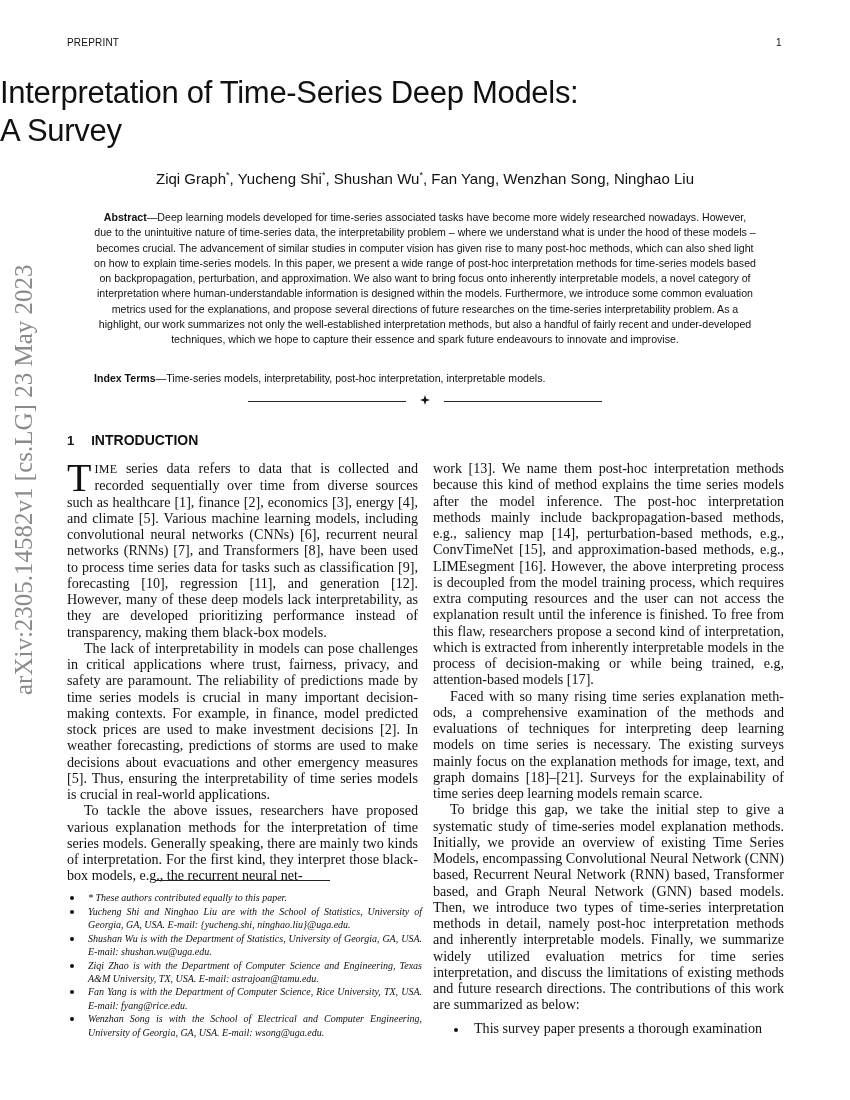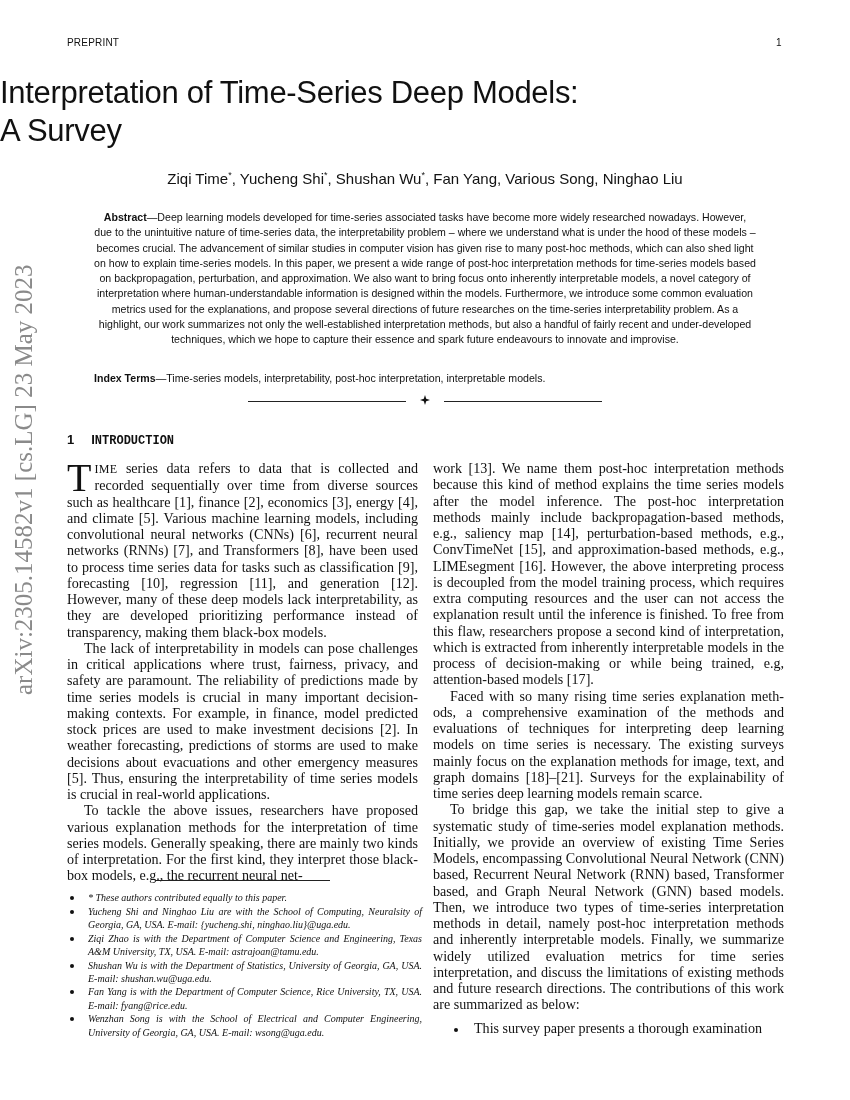--- a/index.html
+++ b/index.html
@@ -15,21 +15,21 @@
   #abstract b { font-weight:bold; }
   #index-terms { position:absolute; top:372px; left:94px; width:662px; font-size:10.6px; }
   #divider { position:absolute; top:394px; left:248px; width:354px; height:14px; }
   #divider .line { position:absolute; top:7px; height:1px; background:#222; width:158px; }
   #divider .l1 { left:0; } #divider .l2 { left:196px; }
   #divider .diamond { position:absolute; left:172px; top:1px; width:10px; height:10px; }
   #arxiv-stamp { position:absolute; left:6px; top:1000px; width:700px; transform-origin:0 0; transform:rotate(-90deg); font-size:25px; color:#8a8a8a; font-family:"Liberation Serif","DejaVu Serif",serif; white-space:nowrap; }
   #arxiv-stamp { left:10px; top:695px; }
   #section-head { position:absolute; top:432px; left:67px; font-size:13px; font-weight:bold; }
   #section-head .num { margin-right:17px; }
-  #section-head .sc { font-size:12px;font-family:Liberation Mono, monospace; }
+  #section-head .sc { font-size:14px; }
   .col { position:absolute; font-family:"Liberation Serif","DejaVu Serif",serif; font-size:14.1px; line-height:16.25px; text-align:justify; hyphens:manual; }
   #col-left { left:67px; top:460px; width:351px; }
   #col-right { left:433px; top:460px; width:351px; }
   .col p { margin:0; }
   .col p.indent { text-indent:17px; }
   .dropcap { float:left; font-size:40px; line-height:30px; margin:3px 3px 0 0; font-family:"Liberation Serif","DejaVu Serif",serif; }
   .smallcaps { font-size:12px; letter-spacing:0.3px; }
   #fn-rule { position:absolute; top:880px; left:155px; width:175px; height:1px; background:#222; }
   #footnotes { position:absolute; top:891px; left:67px; width:355px; font-family:"Liberation Serif","DejaVu Serif",serif; font-style:italic; font-size:10px; line-height:13.2px; margin:0; padding:0; list-style:none; }
   #footnotes li { position:relative; padding-left:21px; margin:0 0 0.5px 0; text-align:justify; }
@@ -43,25 +43,25 @@
 
 <div class="runhead sans" id="rh-left">PREPRINT</div>
 <div class="runhead sans" id="rh-right">1</div>
 
 <h1 id="title" class="sans">
   <span>Interpretation of Time-Series Deep Models:</span><br>
   <span>A Survey</span>
 </h1>
 
 <div id="authors" class="sans">
-  <span>Ziqi Time</span><sup>*</sup>,
+  <span>Ziqi Graph</span><sup>*</sup>,
   <span>Yucheng Shi</span><sup>*</sup>,
   <span>Shushan Wu</span><sup>*</sup>,
   <span>Fan Yang</span>,
-  <span>Various Song</span>,
+  <span>Wenzhan Song</span>,
   <span>Ninghao Liu</span>
 </div>
 
 <div id="abstract" class="sans"><b>Abstract</b><span>—Deep learning models developed for time-series associated tasks have become more widely researched nowadays. However, due to the unintuitive nature of time-series data, the interpretability problem – where we understand what is under the hood of these models – becomes crucial. The advancement of similar studies in computer vision has given rise to many post-hoc methods, which can also shed light on how to explain time-series models. In this paper, we present a wide range of post-hoc interpretation methods for time-series models based on backpropagation, perturbation, and approximation. We also want to bring focus onto inherently interpretable models, a novel category of interpretation where human-understandable information is designed within the models. Furthermore, we introduce some common evaluation metrics used for the explanations, and propose several directions of future researches on the time-series interpretability problem. As a highlight, our work summarizes not only the well-established interpretation methods, but also a handful of fairly recent and under-developed techniques, which we hope to capture their essence and spark future endeavours to innovate and improvise.</span></div>
 
 <div id="index-terms" class="sans"><b>Index Terms</b><span>—Time-series models, interpretability, post-hoc interpretation, interpretable models.</span></div>
 
 <div id="divider">
   <div class="line l1"></div>
   <svg class="diamond" viewBox="0 0 10 10">
@@ -78,23 +78,23 @@
 
 <div id="col-left" class="col">
   <p><span class="dropcap">T</span><span class="smallcaps">IME</span><span> series data refers to data that is collected and recorded sequentially over time from diverse sources such as healthcare [1], finance [2], economics [3], energy [4], and climate [5]. Various machine learning models, including convolutional neural networks (CNNs) [6], recurrent neural networks (RNNs) [7], and Transformers [8], have been used to process time series data for tasks such as classifica­tion [9], forecasting [10], regression [11], and generation [12]. However, many of these deep models lack interpretability, as they are developed prioritizing performance instead of transparency, making them black-box models.</span></p>
   <p class="indent">The lack of interpretability in models can pose challenges in critical applications where trust, fairness, privacy, and safety are paramount. The reliability of predictions made by time series models is crucial in many important decision-making contexts. For example, in finance, model predicted stock prices are used to make investment decisions [2]. In weather forecasting, predictions of storms are used to make decisions about evacuations and other emergency measures [5]. Thus, ensuring the interpretability of time series models is crucial in real-world applications.</p>
   <p class="indent">To tackle the above issues, researchers have proposed various explanation methods for the interpretation of time series models. Generally speaking, there are mainly two kinds of interpretation. For the first kind, they interpret those black-box models, e.g., the recurrent neural net-</p>
 </div>
 
 <div id="fn-rule"></div>
 <ul id="footnotes">
   <li>* These authors contributed equally to this paper.</li>
-  <li>Yucheng Shi and Ninghao Liu are with the School of Computing, Neural­sity of Georgia, GA, USA. E-mail: {yucheng.shi, ninghao.liu}@uga.edu.</li>
+  <li>Yucheng Shi and Ninghao Liu are with the School of Statistics, Univer­sity of Georgia, GA, USA. E-mail: {yucheng.shi, ninghao.liu}@uga.edu.</li>
+  <li>Shushan Wu is with the Department of Statistics, University of Georgia, GA, USA. E-mail: shushan.wu@uga.edu.</li>
   <li>Ziqi Zhao is with the Department of Computer Science and Engineering, Texas A&amp;M University, TX, USA. E-mail: astrajoan@tamu.edu.</li>
-  <li>Shushan Wu is with the Department of Statistics, University of Georgia, GA, USA. E-mail: shushan.wu@uga.edu.</li>
   <li>Fan Yang is with the Department of Computer Science, Rice University, TX, USA. E-mail: fyang@rice.edu.</li>
   <li>Wenzhan Song is with the School of Electrical and Computer Engineering, University of Georgia, GA, USA. E-mail: wsong@uga.edu.</li>
 </ul>
 
 <div id="col-right" class="col">
   <p>work [13]. We name them post-hoc interpretation methods because this kind of method explains the time series mod­els after the model inference. The post-hoc interpretation methods mainly include backpropagation-based methods, e.g., saliency map [14], perturbation-based methods, e.g., ConvTimeNet [15], and approximation-based methods, e.g., LIMEsegment [16]. However, the above interpreting process is decoupled from the model training process, which re­quires extra computing resources and the user can not access the explanation result until the inference is finished. To free from this flaw, researchers propose a second kind of inter­pretation, which is extracted from inherently interpretable models in the process of decision-making or while being trained, e.g, attention-based models [17].</p>
   <p class="indent">Faced with so many rising time series explanation meth­ods, a comprehensive examination of the methods and evaluations of techniques for interpreting deep learning models on time series is necessary. The existing surveys mainly focus on the explanation methods for image, text, and graph domains [18]–[21]. Surveys for the explainability of time series deep learning models remain scarce.</p>
   <p class="indent">To bridge this gap, we take the initial step to give a systematic study of time-series model explanation meth­ods. Initially, we provide an overview of existing Time Se­ries Models, encompassing Convolutional Neural Network (CNN) based, Recurrent Neural Network (RNN) based, Transformer based, and Graph Neural Network (GNN) based models. Then, we introduce two types of time-series interpretation methods in detail, namely post-hoc interpre­tation methods and inherently interpretable models. Finally, we summarize widely utilized evaluation metrics for time series interpretation, and discuss the limitations of existing methods and future research directions. The contributions of this work are summarized as below:</p>
 </div>
 

